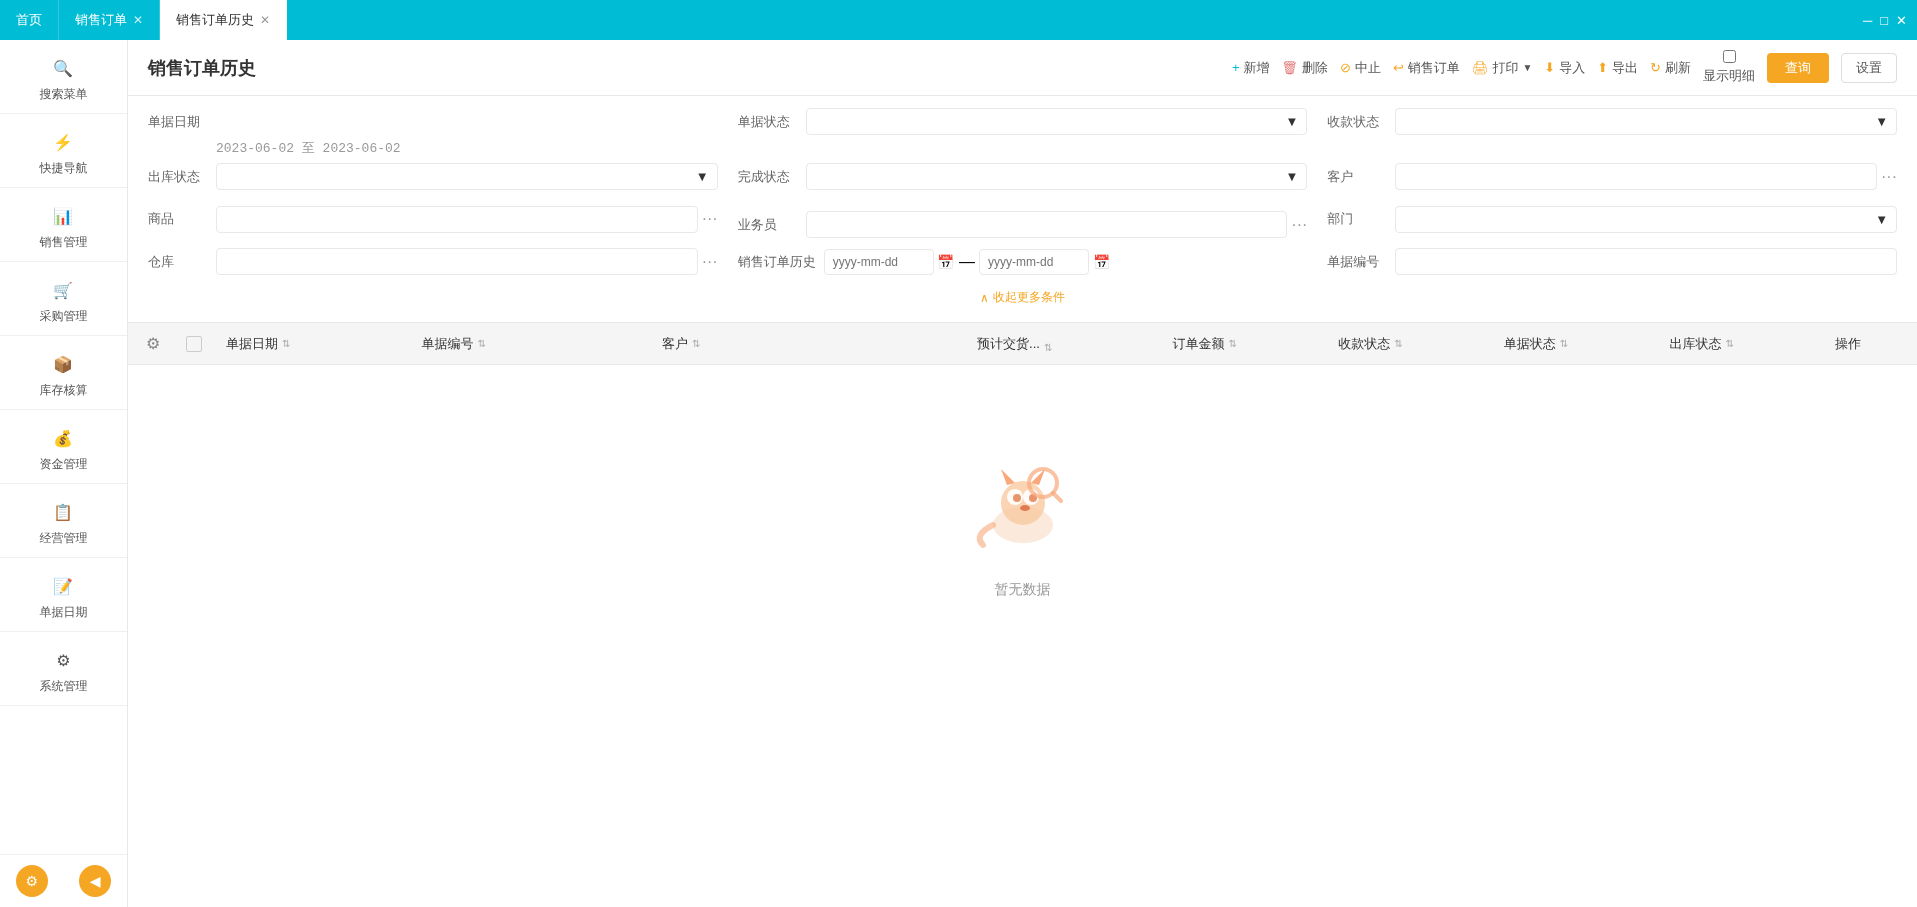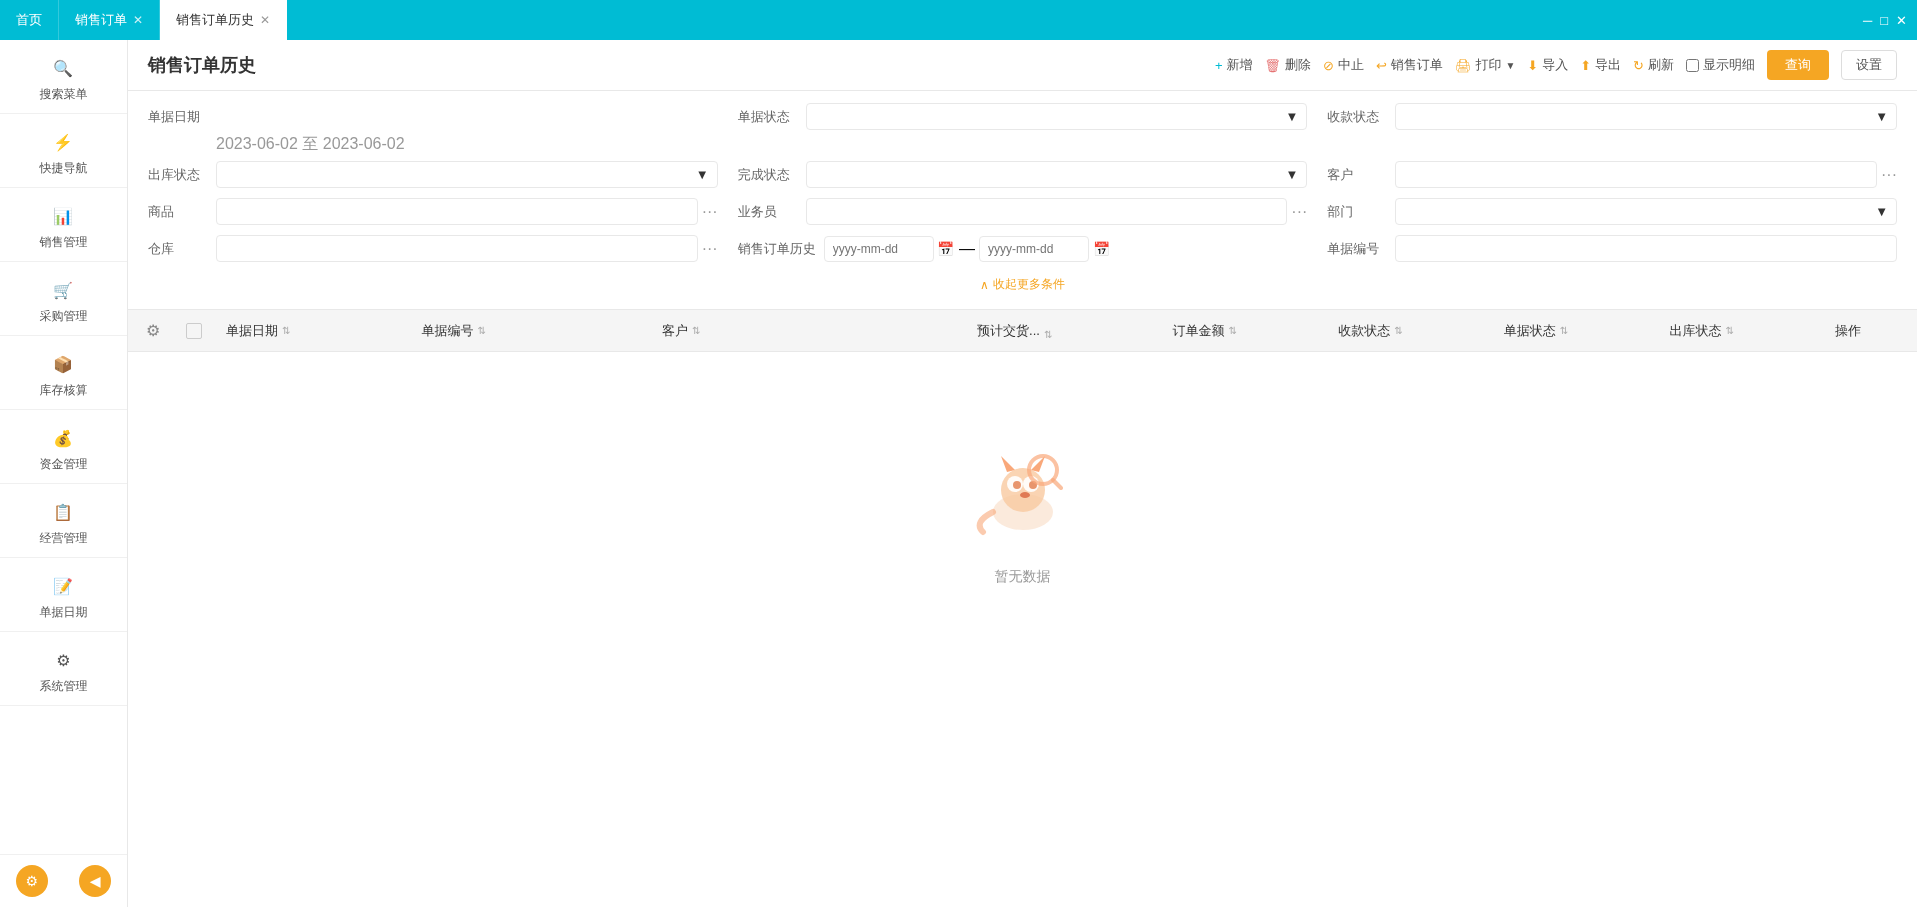--- a/index.html
+++ b/index.html
@@ -160,20 +160,21 @@
       padding: 5px 14px;
       font-size: 13px;
       cursor: pointer;
     }
     .display-detail {
       display: flex;
       align-items: center;
       gap: 4px;
       font-size: 13px;
       color: #555;
+      flex-direction: column;
     }
 
     
     .filter-area {
       background: #fff;
       padding: 12px 20px;
       border-bottom: 1px solid #e8e8e8;
     }
     .filter-row {
       display: flex;
@@ -225,22 +226,23 @@
       cursor: pointer;
       color: #666;
     }
     .date-quick-btn.active {
       background: #f5a623;
       color: #fff;
       border-radius: 10px;
       padding: 2px 8px;
     }
     .date-range {
-      font-size: 16px;
+      font-size: 13px;
       color: #999;
+      font-family: Liberation Mono, monospace;
     }
     .dots-btn {
       color: #999;
       cursor: pointer;
       font-size: 16px;
     }
     .filter-input {
       flex: 1;
       border: 1px solid #e8e8e8;
       border-radius: 4px;
@@ -546,21 +548,21 @@
       </div>
 
       <div class="filter-row">
         <div class="filter-item" style="flex:2;">
           <span class="filter-label">商品</span>
           <div class="filter-control">
             <input class="filter-input" style="flex: 1 1 0%;">
             <span class="dots-btn">···</span>
           </div>
         </div>
-        <div class="filter-item" style="flex:2;">
+        <div class="filter-item" style="flex:2;margin-top:11px;">
           <span class="filter-label">业务员</span>
           <div class="filter-control">
             <input class="filter-input" style="flex: 1 1 0%;">
             <span class="dots-btn">···</span>
           </div>
         </div>
         <div class="filter-item" style="flex:2;">
           <span class="filter-label">部门</span>
           <div class="filter-select">
             <span></span>

